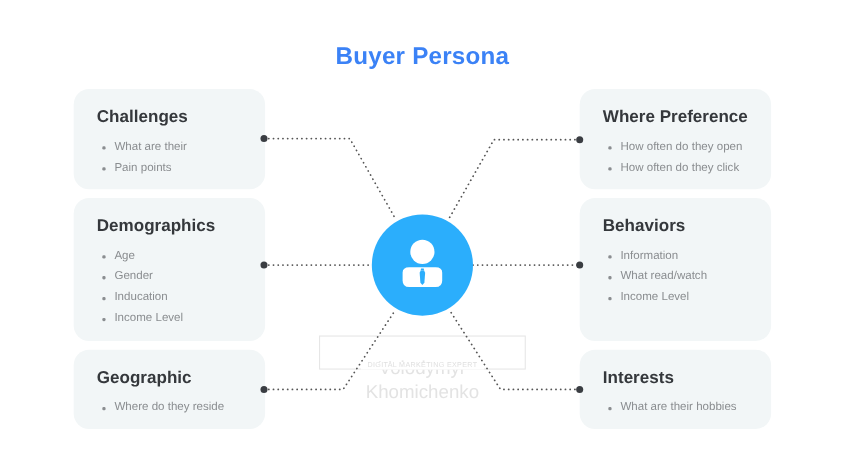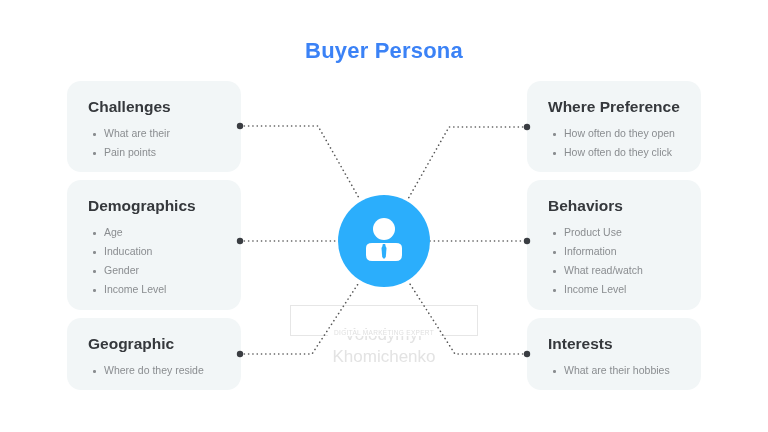--- a/index.html
+++ b/index.html
@@ -51,22 +51,22 @@
   <ul>
     <li>What are their</li>
     <li>Pain points</li>
   </ul>
 </div>
 
 <div class="card" style="left:67px; top:180px; width:174px; height:130px;">
   <h3>Demographics</h3>
   <ul>
     <li>Age</li>
+    <li>Gender</li>
     <li>Inducation</li>
-    <li>Gender</li>
     <li>Income Level</li>
   </ul>
 </div>
 
 <div class="card" style="left:67px; top:318px; width:174px; height:72px;">
   <h3>Geographic</h3>
   <ul>
     <li>Where do they reside</li>
   </ul>
 </div>
@@ -75,21 +75,20 @@
   <h3>Where Preference</h3>
   <ul>
     <li>How often do they open</li>
     <li>How often do they click</li>
   </ul>
 </div>
 
 <div class="card" style="left:527px; top:180px; width:174px; height:130px;">
   <h3>Behaviors</h3>
   <ul>
-    <li>Product Use</li>
     <li>Information</li>
     <li>What read/watch</li>
     <li>Income Level</li>
   </ul>
 </div>
 
 <div class="card" style="left:527px; top:318px; width:174px; height:72px;">
   <h3>Interests</h3>
   <ul>
     <li>What are their hobbies</li>

